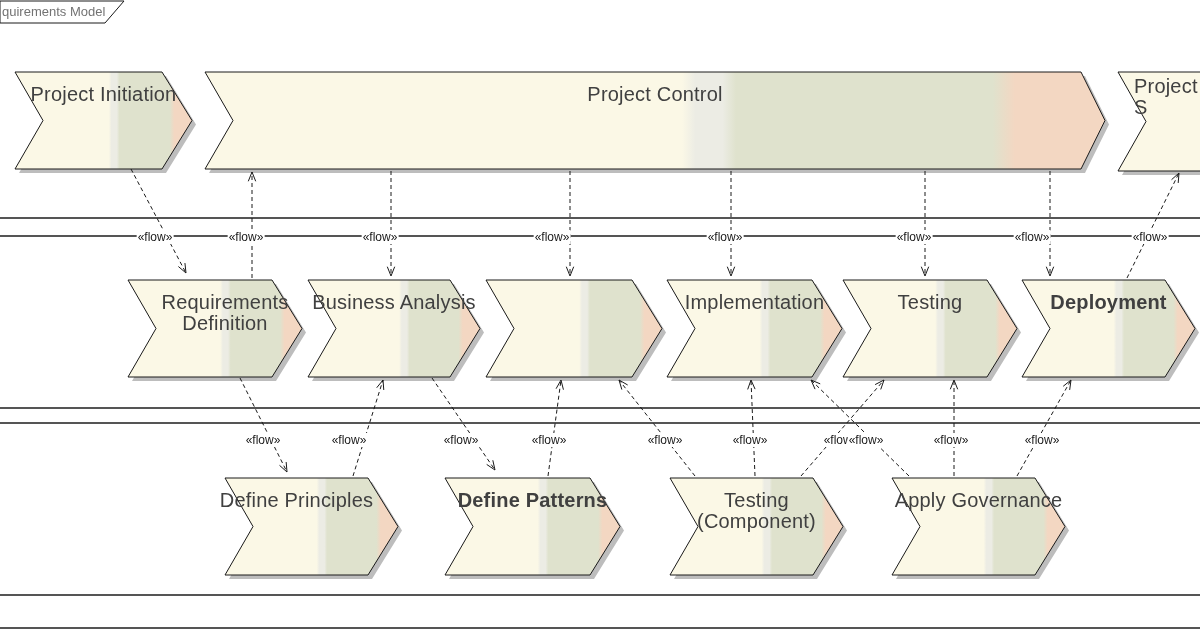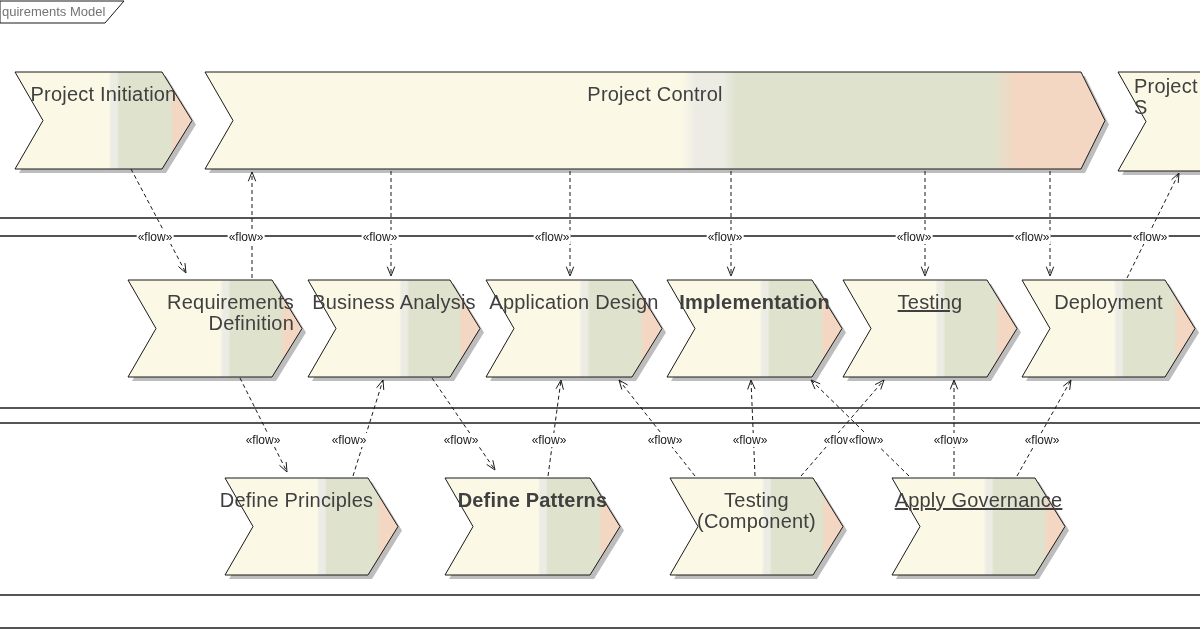--- a/index.html
+++ b/index.html
@@ -131,49 +131,46 @@
   <div id="frame-tab-label">quirements Model</div>
 <div class="node-label" style="top: 84px; left: 15px; width: 177px;">
       <div>Project Initiation</div>
     </div>
     <div class="node-label" style="top: 84px; left: 205px; width: 900px;">
       <div>Project Control</div>
     </div>
     <div class="node-label" style="top: 76px; left: 1134px; text-align: left;">
       <div>Project S</div>
     </div>
-    <div class="node-label" style="top: 292px; left: 120px; width: 174px; text-align: right;">
+    <div class="node-label" style="top: 292px; left: 138px; width: 174px;">
       <div>Requirements</div>
       <div>Definition</div>
     </div>
     <div class="node-label" style="top: 292px; left: 308px; width: 172px;">
       <div>Business Analysis</div>
     </div>
-    <div class="node-label" style="top: 292px; left: 486px; width: 176px;">
-      <div>Application Design</div>
-    </div>
-    <div class="node-label" style="top: 292px; left: 667px; width: 175px; font-weight: bold;">
+    <div class="node-label" style="top: 292px; left: 667px; width: 175px;">
       <div>Implementation</div>
     </div>
-    <div class="node-label" style="top: 292px; left: 843px; width: 174px; text-decoration: underline;">
+    <div class="node-label" style="top: 292px; left: 843px; width: 174px;">
       <div>Testing</div>
     </div>
-    <div class="node-label" style="top: 292px; left: 1022px; width: 173px;">
+    <div class="node-label" style="top: 292px; left: 1022px; width: 173px; font-weight: bold;">
       <div>Deployment</div>
     </div>
     <div class="node-label" style="top: 490px; left: 210px; width: 173px;">
       <div>Define Principles</div>
     </div>
     <div class="node-label" style="top: 490px; left: 445px; width: 175px; font-weight: bold;">
       <div>Define Patterns</div>
     </div>
     <div class="node-label" style="top: 490px; left: 670px; width: 173px;">
       <div>Testing (Component)</div>
     </div>
-    <div class="node-label" style="top: 490px; left: 892px; width: 173px; text-decoration: underline;">
+    <div class="node-label" style="top: 490px; left: 892px; width: 173px;">
       <div>Apply Governance</div>
     </div>
     <div class="flow-label" style="left: 155px; top: 237px;">«flow»</div>
     <div class="flow-label" style="left: 246px; top: 237px;">«flow»</div>
     <div class="flow-label" style="left: 380px; top: 237px;">«flow»</div>
     <div class="flow-label" style="left: 552px; top: 237px;">«flow»</div>
     <div class="flow-label" style="left: 725px; top: 237px;">«flow»</div>
     <div class="flow-label" style="left: 914px; top: 237px;">«flow»</div>
     <div class="flow-label" style="left: 1032px; top: 237px;">«flow»</div>
     <div class="flow-label" style="left: 1150px; top: 237px;">«flow»</div>

